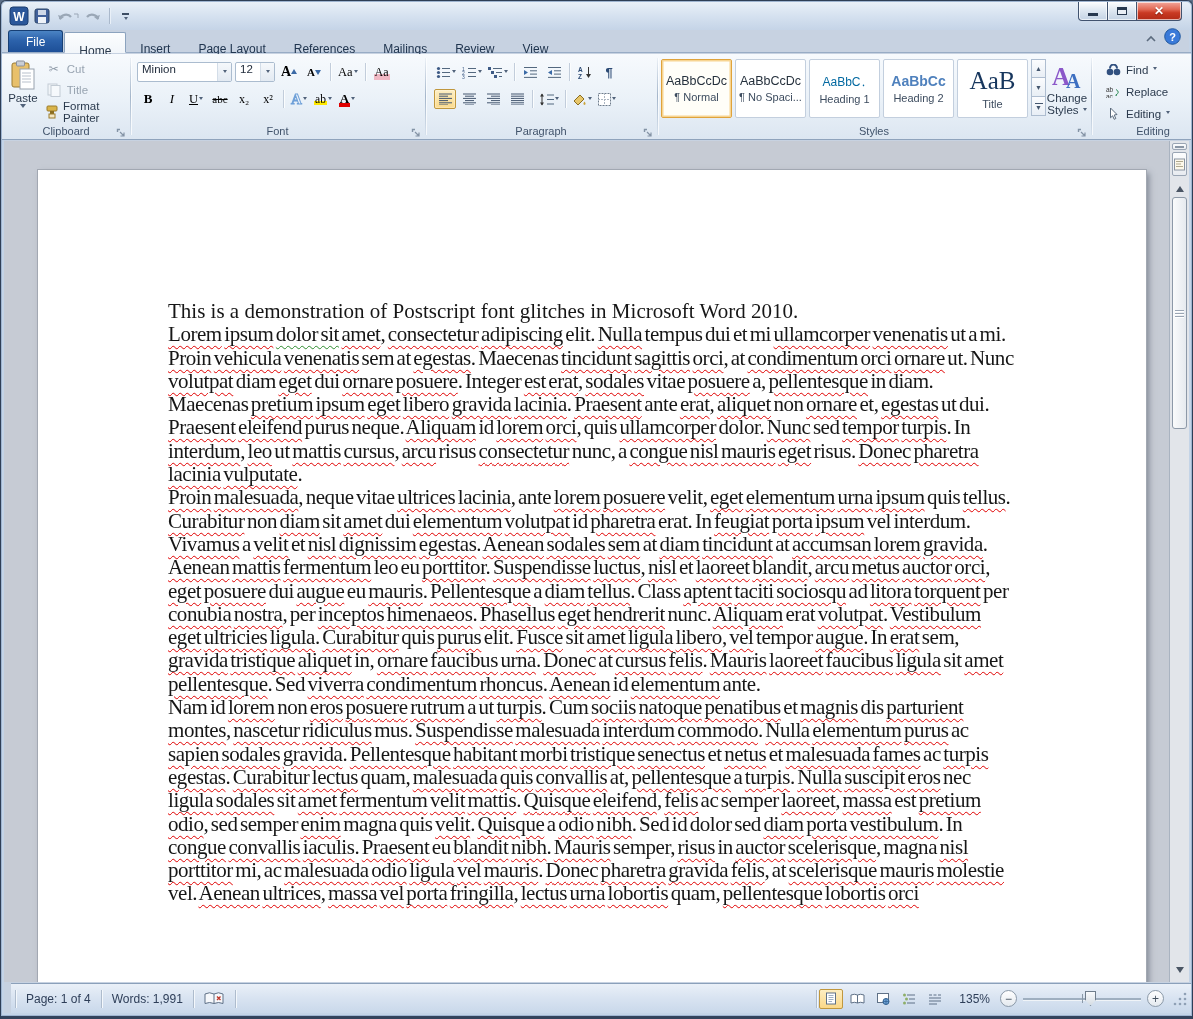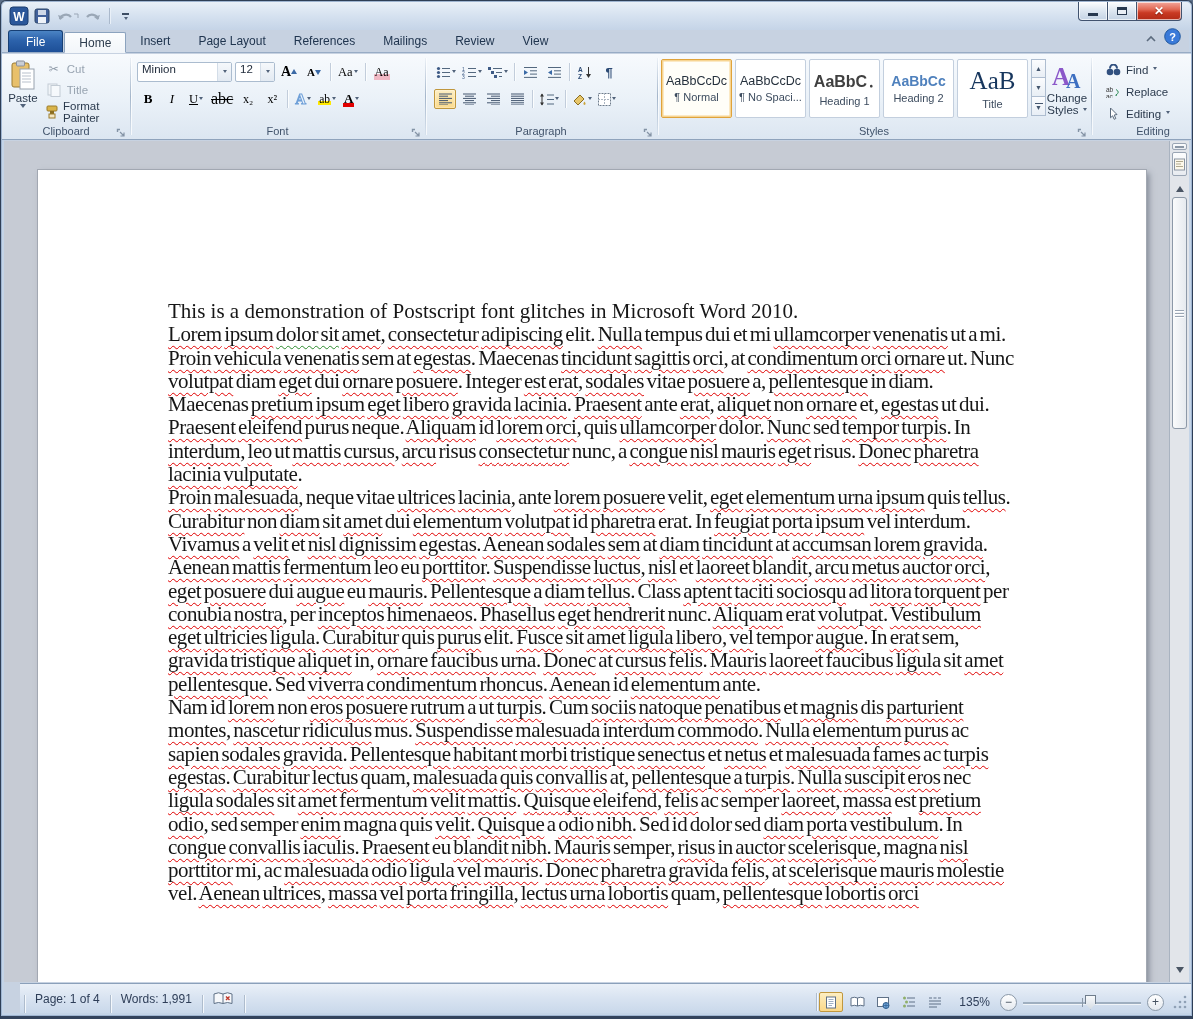--- a/index.html
+++ b/index.html
@@ -24,21 +24,21 @@
 .wbtn.max{width:29px;border-left:none}
 .wbtn.close{width:45px;border-left:none;border-radius:0 0 4px 0;
  background:linear-gradient(#f3a79c,#e26a56 40%,#c93a23 60%,#b22a17);color:#fff}
 .glyph-min{width:10px;height:3px;background:#27384f;margin-top:7px}
 .glyph-max{width:10px;height:8px;border:1px solid #27384f;border-top:3px solid #27384f;background:#e9eef5}
 .glyph-x{font-size:12px;font-weight:bold;color:#fff;text-shadow:0 1px 1px #7e1708}
 
 #tabrow{position:absolute;top:29px;left:1px;right:1px;height:23px;display:flex;align-items:flex-end;
  border-bottom:1px solid #98acc5}
 #tabs{display:flex;align-items:flex-end;height:100%}
-.tab{height:21px;line-height:21px;padding:0 14px;font-size:12px;color:#20354f;border-radius:2px 2px 0 0;cursor:default}
+.tab{height:21px;line-height:21px;padding:8px 14px;font-size:12px;color:#20354f;border-radius:2px 2px 0 0;cursor:default}
 .tab.file{height:22px;line-height:22px;margin:0 1px 0 6px;padding:0 17px;color:#fff;
  background:linear-gradient(#4b84c4,#2c62ab 45%,#1d4f97);border:1px solid #173f74;border-bottom:none;border-radius:3px 3px 0 0}
 .tab.active{background:linear-gradient(#fcfdfe,#f2f6fa);border:1px solid #8ca3be;border-bottom:1px solid #f2f6fa;
  margin-bottom:-1px;color:#2d3c4e}
 #tabctrl{margin-left:auto;display:flex;align-items:center;gap:6px;padding:0 10px 3px 0}
 
 #ribbon{position:absolute;top:53px;left:1px;right:1px;height:86px;display:flex;
  background:linear-gradient(#f7fafd,#eaf1f8 55%,#dce6f1);border-bottom:1px solid #8fa3bc}
 .group{position:relative;height:100%;padding:3px 3px 17px 3px;flex:none}
 .group:after{content:"";position:absolute;right:-1px;top:4px;bottom:4px;width:1px;
@@ -62,21 +62,21 @@
 .combo .val{padding:0 4px;flex:1}
 .combo .cbx{width:14px;height:100%;display:flex;align-items:center;justify-content:center;border-left:1px solid #d3dde8;
  background:linear-gradient(#f5f8fb,#e3eaf2)}
 .gl{font-family:"Liberation Serif",serif}
 
 #gallery{display:flex;gap:3px;padding:2px 1px}
 .scard{width:71px;height:59px;background:#fff;border:1px solid #c3cfde;border-radius:2px;display:flex;flex-direction:column;
  align-items:center;justify-content:center;cursor:pointer}
 .scard.sel{border:1px solid #dfa33c;box-shadow:inset 0 0 0 1.5px #f7d491;background:#fffef8}
 .samp{font-size:12.5px;color:#26313d;white-space:nowrap}
-.scard.h1 .samp{font-weight:bold;color:#404040;font-size:16px}
+.scard.h1 .samp{font-weight:normal;color:#0369a1;font-size:12px}
 .scard.h2 .samp{font-weight:bold;color:#4f81bd;font-size:14px}
 .scard.title .samp{font-family:"Liberation Serif",serif;font-size:25px;color:#17365d}
 .sname{font-size:11px;color:#3d4c5f;margin-top:3px;white-space:nowrap}
 #galarrows{display:flex;flex-direction:column;margin-left:2px;padding-top:2px}
 .gab{width:15px;height:19px;border:1px solid #aebdd0;background:linear-gradient(#fbfcfe,#e8eef5);display:flex;align-items:center;justify-content:center;font-size:7px;color:#44566e;cursor:pointer}
 .gab+.gab{border-top:none}
 
 #editing .sbtn{height:19px}
 
 #docarea{position:absolute;top:140px;left:3px;right:3px;bottom:34px;background:#c6cbd4;overflow:hidden}
@@ -95,21 +95,21 @@
 #rulerbtn{top:11px;height:24px}
 #scup{top:38px;height:16px;border:none;background:none}
 .tri-up{width:0;height:0;border:4px solid transparent;border-bottom:6px solid #4a5564}
 .tri-dn{width:0;height:0;border:4px solid transparent;border-top:6px solid #4a5564}
 #thumb{position:absolute;left:2px;right:2px;top:56px;height:232px;border:1px solid #8d99a8;border-radius:3px;
  background:linear-gradient(90deg,#fafbfc,#e6eaef);display:flex;align-items:center;justify-content:center;cursor:pointer}
 #thumb .grip{display:flex;flex-direction:column;gap:2px}
 #thumb .grip i{width:9px;height:1px;background:#9aa5b3;box-shadow:0 1px 0 #fff}
 #scdn{bottom:2px;height:16px;border:none;background:none}
 
-#status{position:absolute;left:19px;right:1px;bottom:3px;height:30px;display:flex;align-items:flex-end;
+#status{position:absolute;left:10px;right:1px;bottom:3px;height:30px;display:flex;align-items:center;
  background:linear-gradient(#eaf0f8,#d8e3f1 50%,#c9d8ea);border-top:1px solid #8ba0ba;font-size:12px;color:#2e3e58}
 .seg{display:flex;align-items:center;height:100%;padding:0 10px;cursor:pointer}
 .ssep{width:1px;height:18px;background:#aebccd;box-shadow:1px 0 0 #f4f8fc}
 #sright{margin-left:auto;display:flex;align-items:center;gap:2px;padding-right:2px}
 .vbtn{width:24px;height:20px;display:flex;align-items:center;justify-content:center;border:1px solid transparent;border-radius:2px;cursor:pointer}
 .vbtn.on{background:linear-gradient(#fdeec2,#fbd888);border:1px solid #c0973e}
 #zoomlabel{margin:0 8px 0 10px;cursor:pointer}
 .zbtn{width:17px;height:17px;border:1px solid #8b99a8;border-radius:50%;background:linear-gradient(#fff,#e4e9ef);
  display:flex;align-items:center;justify-content:center;font-size:12px;line-height:1;color:#45515f;cursor:pointer}
 #ztrack{position:relative;width:118px;height:17px;margin:0 4px;cursor:pointer}
@@ -293,21 +293,21 @@
               <span class="gl" style="font-weight:bold;font-size:13px">B</span>
             </div>
           <div class="ibtn">
               <span class="gl" style="font-style:italic;font-size:13px">I</span>
             </div>
           <div class="ibtn">
               <span class="gl" style="font-size:12.5px;text-decoration:underline">U</span>
               <span class="car sm"></span>
             </div>
           <div class="ibtn">
-              <span class="gl" style="font-size:16px;text-decoration:line-through">abc</span>
+              <span class="gl" style="font-size:11px;text-decoration:line-through">abc</span>
             </div>
           <div class="ibtn">
               <span class="gl" style="font-size:12px">x₂</span>
             </div>
           <div class="ibtn">
               <span class="gl" style="font-size:12px">x²</span>
             </div>
           <span class="vsep"></span>
           <div class="ibtn">
               <span class="gl" style="font-size:15px;font-weight:bold;color:#eaf2fb;-webkit-text-stroke:1px #6fa0d8">A</span>

